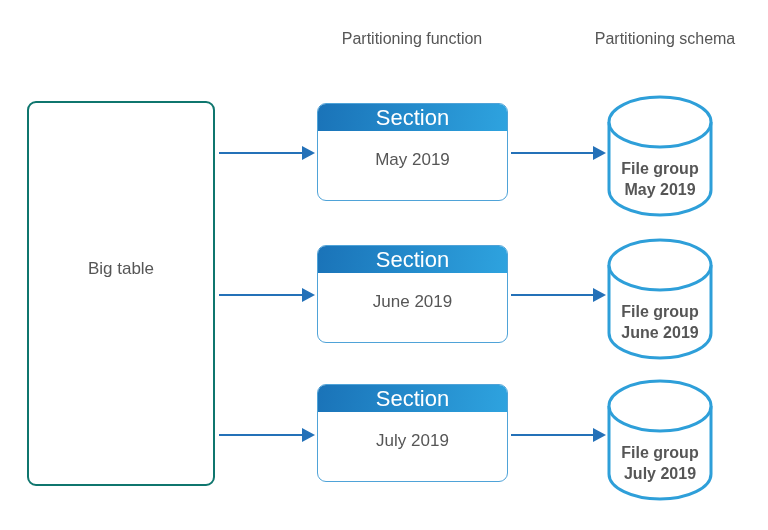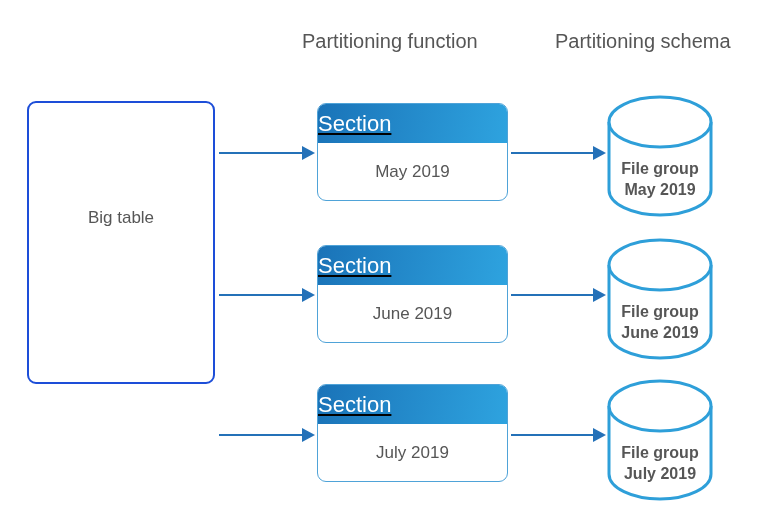--- a/index.html
+++ b/index.html
@@ -9,52 +9,53 @@
   .canvas {
     position:relative;
     width:768px; height:530px;
     background:#ffffff;
     overflow:hidden;
   }
 
   
   .col-header {
     position:absolute; top:30px; width:220px;
-    font-size:20px; color:#565656;
+    text-align:center;
+    font-size:16px; color:#565656;
   }
   .col-header.fn { left:302px; }
   .col-header.sc { left:555px; }
 
   
   .big-table {
     position:absolute; left:27px; top:101px;
-    width:188px; height:283px;
+    width:188px; height:385px;
     background:#ffffff;
-    border:2px solid #1d4ed8;
+    border:2px solid #0f766e;
     border-radius:9px;
     display:flex; align-items:center; justify-content:center;
   }
   .big-table .label {
     font-size:17px; color:#565656;
     transform:translateY(-25px);
   }
 
   
   .section-box {
     position:absolute; left:317px;
     width:191px; height:98px;
     background:#ffffff;
     border:1.5px solid #4FA3D8;
     border-radius:9px;
     overflow:hidden;
   }
   .section-header {
-    height:39px;
+    height:27px;
     background:linear-gradient(100deg, #1A73B8 0%, #2EA3DF 100%);
-    display:flex; align-items:center; justify-content:flex-start;text-decoration:underline;
+    display:flex; align-items:center; justify-content:center;
   }
   .section-header .title { color:#ffffff; font-size:22px; }
   .section-body {
     height:calc(100% - 39px);
     display:flex; align-items:center; justify-content:center;
   }
   .section-body .date { font-size:17px; color:#565656; }
 
   .sec1 { top:103px; }
   .sec2 { top:245px; }

